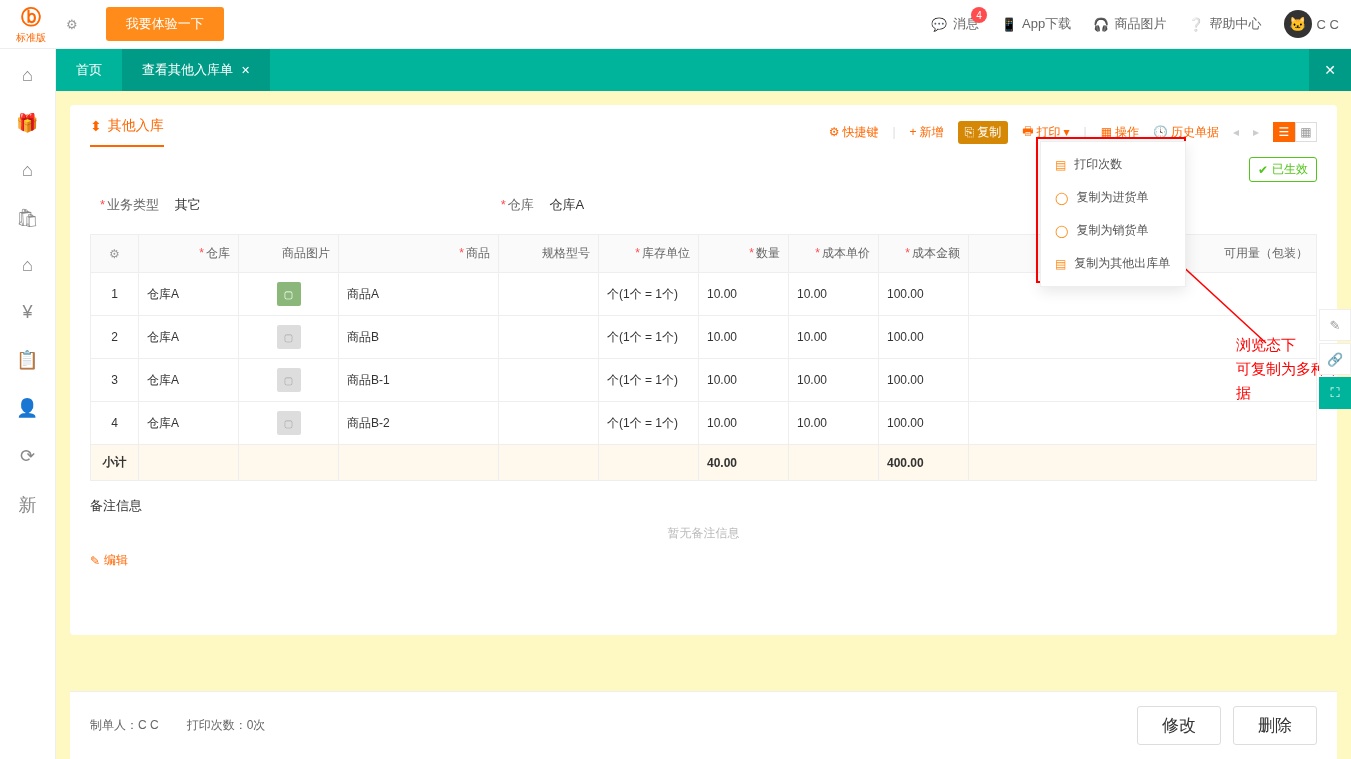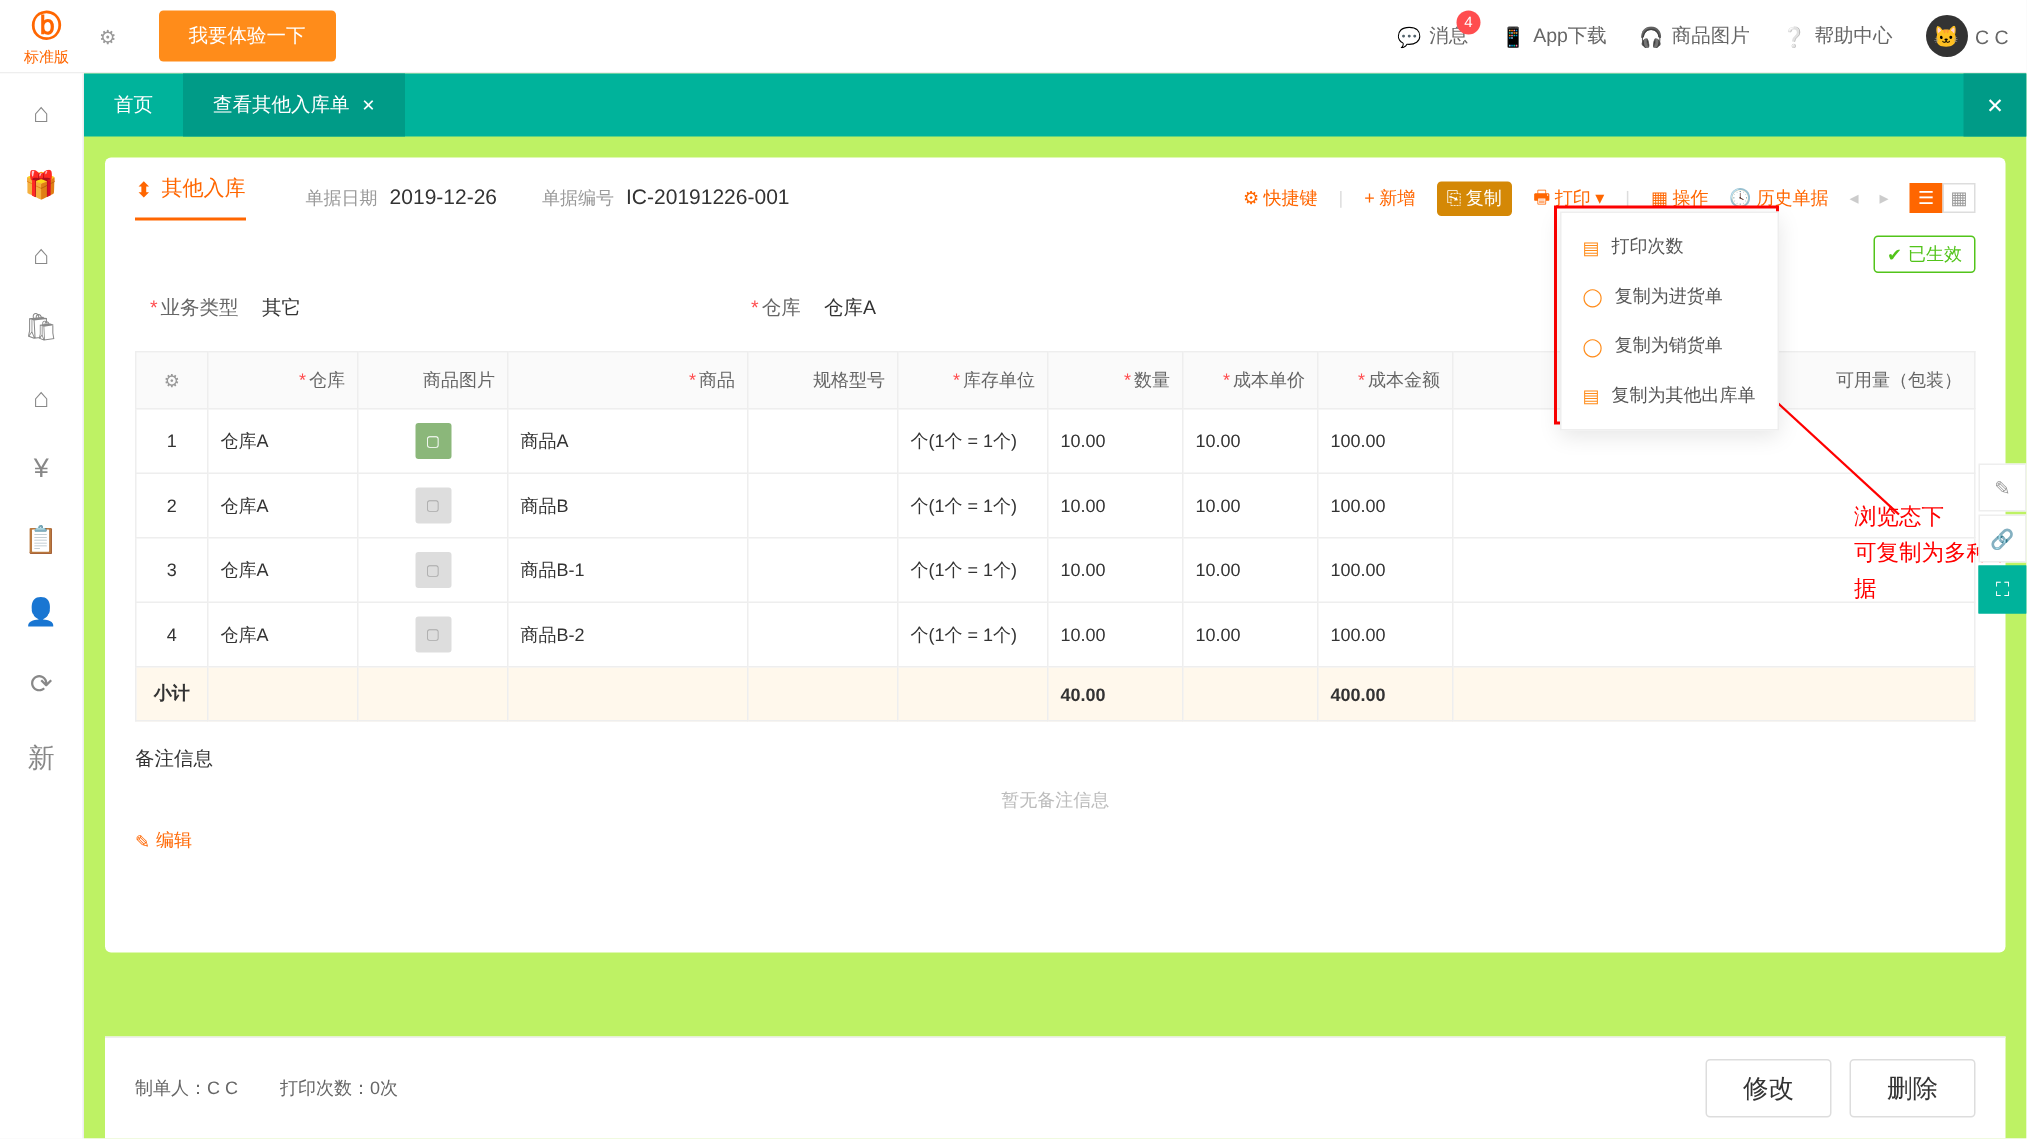--- a/index.html
+++ b/index.html
@@ -19,21 +19,21 @@
   .header-item { display: flex; align-items: center; gap: 5px; color: #666; cursor: pointer; position: relative; }
   .badge { position: absolute; top: -8px; right: -8px; background: #ff4d4f; color: #fff; border-radius: 50%; width: 16px; height: 16px; font-size: 10px; display: flex; align-items: center; justify-content: center; }
   .avatar { width: 28px; height: 28px; border-radius: 50%; background: #333; display: flex; align-items: center; justify-content: center; color: #fff; font-size: 14px; }
 
   
   .layout { display: flex; height: calc(100vh - 49px); }
   .sidebar { width: 56px; background: #fff; border-right: 1px solid #eee; display: flex; flex-direction: column; align-items: center; padding-top: 16px; gap: 26px; }
   .sidebar-icon { color: #888; font-size: 18px; cursor: pointer; }
 
   
-  .main { flex: 1; display: flex; flex-direction: column; background: #bef264; position: relative; }
+  .main { flex: 1; display: flex; flex-direction: column; background: #fef9c3; position: relative; }
   .tabs-bar { height: 42px; background: #00b39b; display: flex; align-items: center; }
   .tab { padding: 0 20px; height: 100%; display: flex; align-items: center; color: #fff; cursor: pointer; gap: 8px; }
   .tab.active { background: #009b87; }
   .tab-close { font-size: 11px; }
   .tabs-close-all { margin-left: auto; width: 42px; height: 100%; background: #009b87; display: flex; align-items: center; justify-content: center; color: #fff; cursor: pointer; font-size: 14px; }
 
   .content { flex: 1; padding: 14px 14px 0 14px; overflow: auto; position: relative; }
   .panel { background: #fff; border-radius: 4px; min-height: 530px; position: relative; }
 
   
@@ -160,24 +160,20 @@
       <div class="tabs-close-all">✕</div>
     </div>
 
     <div class="content">
       <div class="panel">
 
         <div class="toolbar">
           <div class="page-tab">
             <span style="color:#ff6600">⬍</span>
             <span>其他入库</span>
-          </div>
-          <div class="doc-info">
-            <span><span class="label">单据日期</span><span>2019-12-26</span></span>
-            <span><span class="label">单据编号</span><span>IC-20191226-001</span></span>
           </div>
           <div class="toolbar-actions">
             <div class="action orange">
                 <span>⚙</span>
                 <span>快捷键</span>
               </div>
             <span class="action-sep">|</span>
             <div class="action orange">
                 <span>+</span>
                 <span>新增</span>

